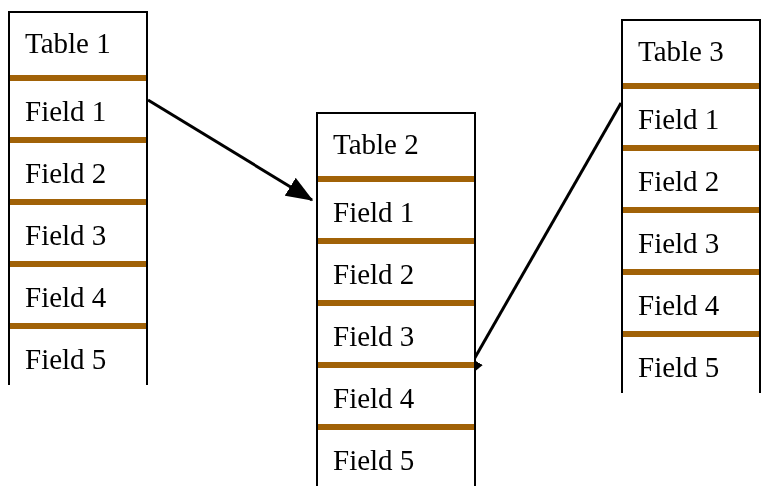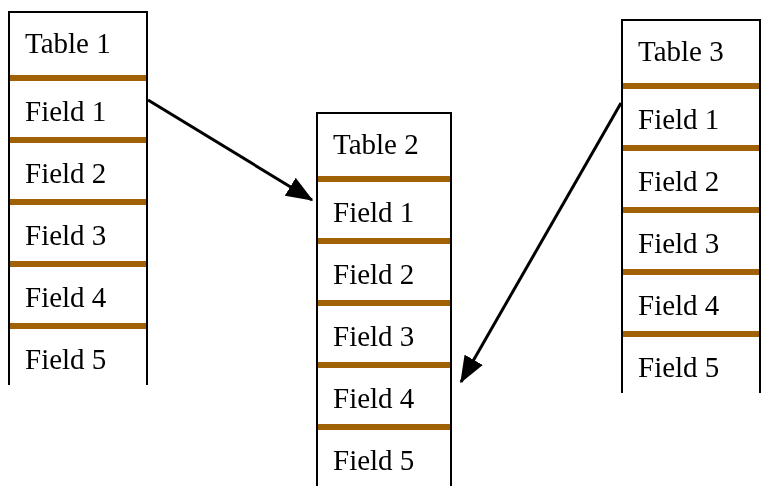--- a/index.html
+++ b/index.html
@@ -63,21 +63,21 @@
 
   <div class="er-table" style="left:8px; top:11px; width:140px; height:374px;">
     <div class="er-row">Table 1</div>
     <div class="er-row">Field 1</div>
     <div class="er-row">Field 2</div>
     <div class="er-row">Field 3</div>
     <div class="er-row">Field 4</div>
     <div class="er-row">Field 5</div>
   </div>
 
-  <div class="er-table" style="left:316px; top:112px; width:136px; height:374px;">
+  <div class="er-table" style="left:316px; top:112px; width:160px; height:374px;">
     <div class="er-row">Table 2</div>
     <div class="er-row">Field 1</div>
     <div class="er-row">Field 2</div>
     <div class="er-row">Field 3</div>
     <div class="er-row">Field 4</div>
     <div class="er-row">Field 5</div>
   </div>
 
   <div class="er-table" style="left:621px; top:11px; width:140px; height:374px;margin-top:8px;">
     <div class="er-row">Table 3</div>

